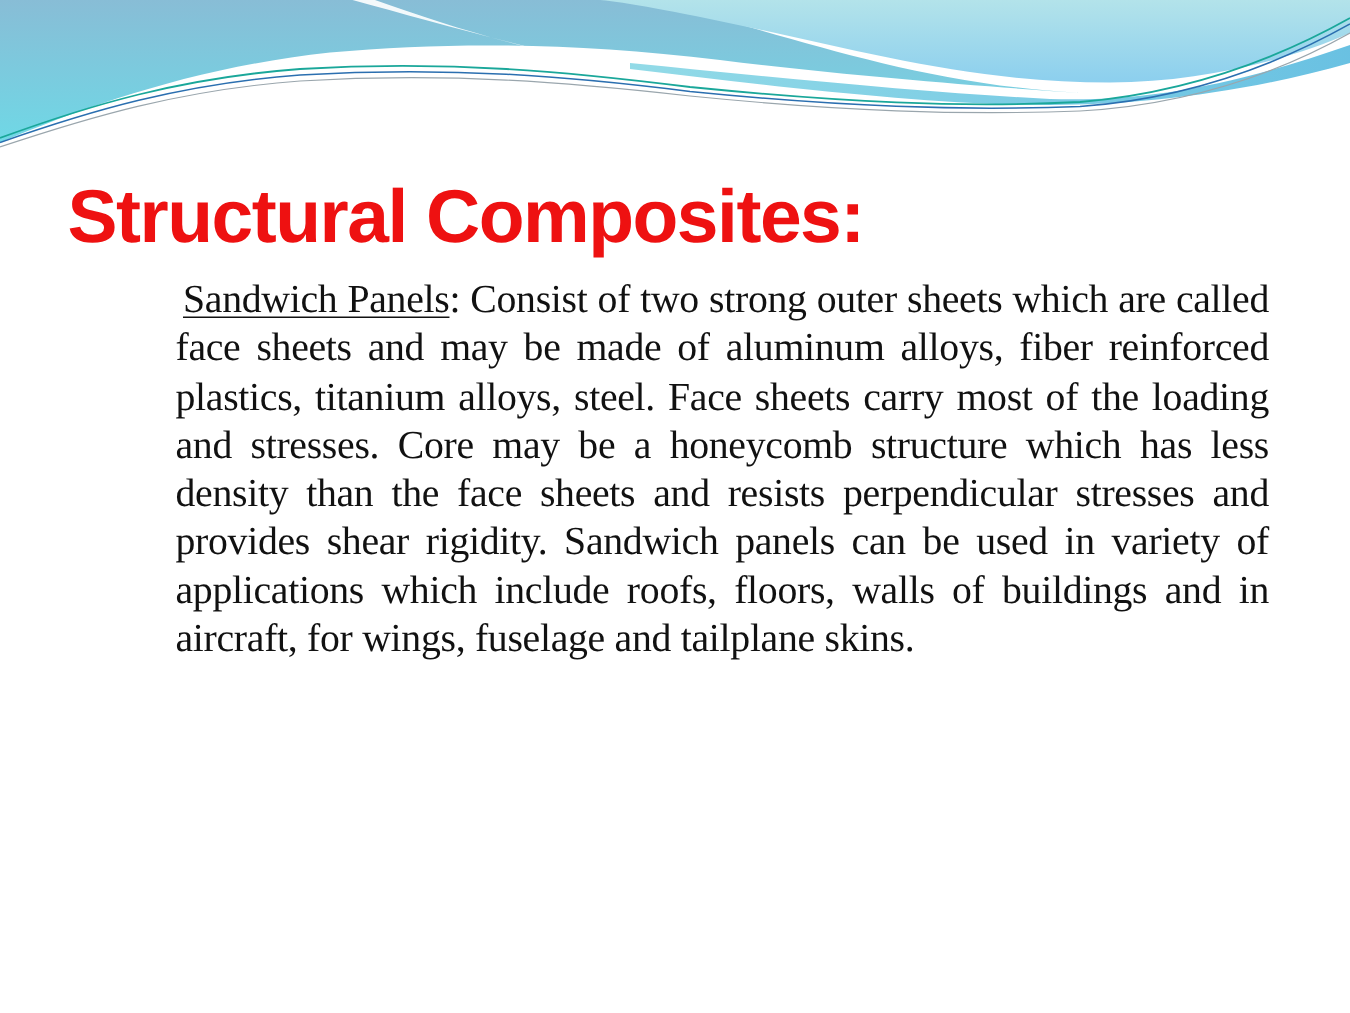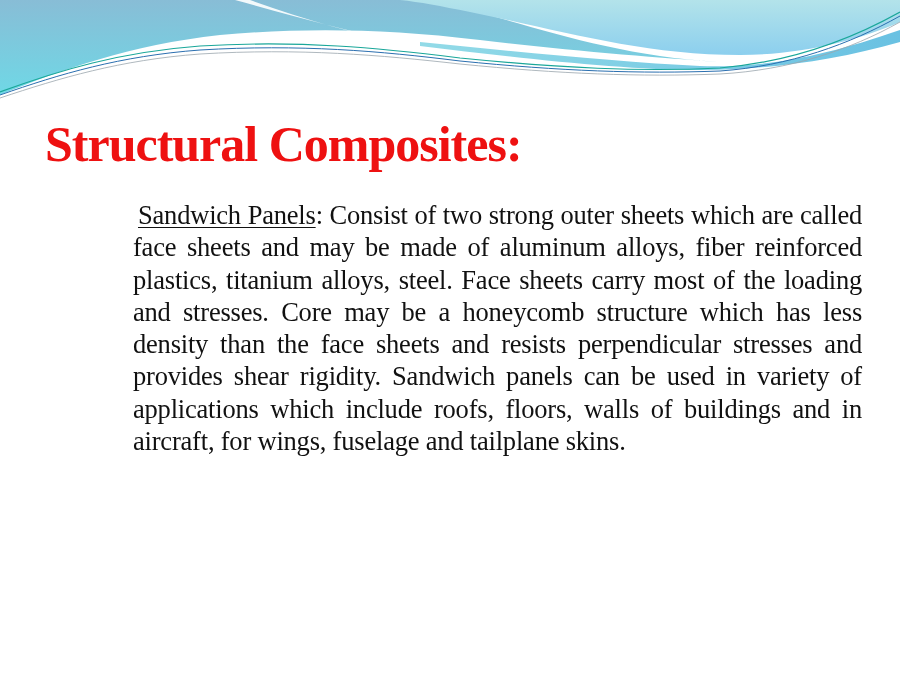--- a/index.html
+++ b/index.html
@@ -21,34 +21,34 @@
       left: 0;
       top: 0;
       width: 900px;
       height: 110px;
     }
     .title {
       position: absolute;
       left: 45px;
       top: 108px;
       margin: 0;
-      font-family: Liberation Serif, serif;
+      font-family: Liberation Sans, sans-serif;
       font-weight: bold;
       font-size: 50px;
       line-height: 72px;
       color: #ee1111;
       letter-spacing: -1px;
       white-space: nowrap;
     }
     .body-text {
       position: absolute;
       left: 117px;
       top: 183px;
       width: 729px;
-      margin: 16px;
+      margin: 0;
       font-family: "Liberation Serif", serif;
       font-size: 26.5px;
       line-height: 32.3px;
       color: #111111;
       text-align: justify;
       text-indent: 5px;
       letter-spacing: -0.2px;
     }
     .lead-term {
       text-decoration: underline;

